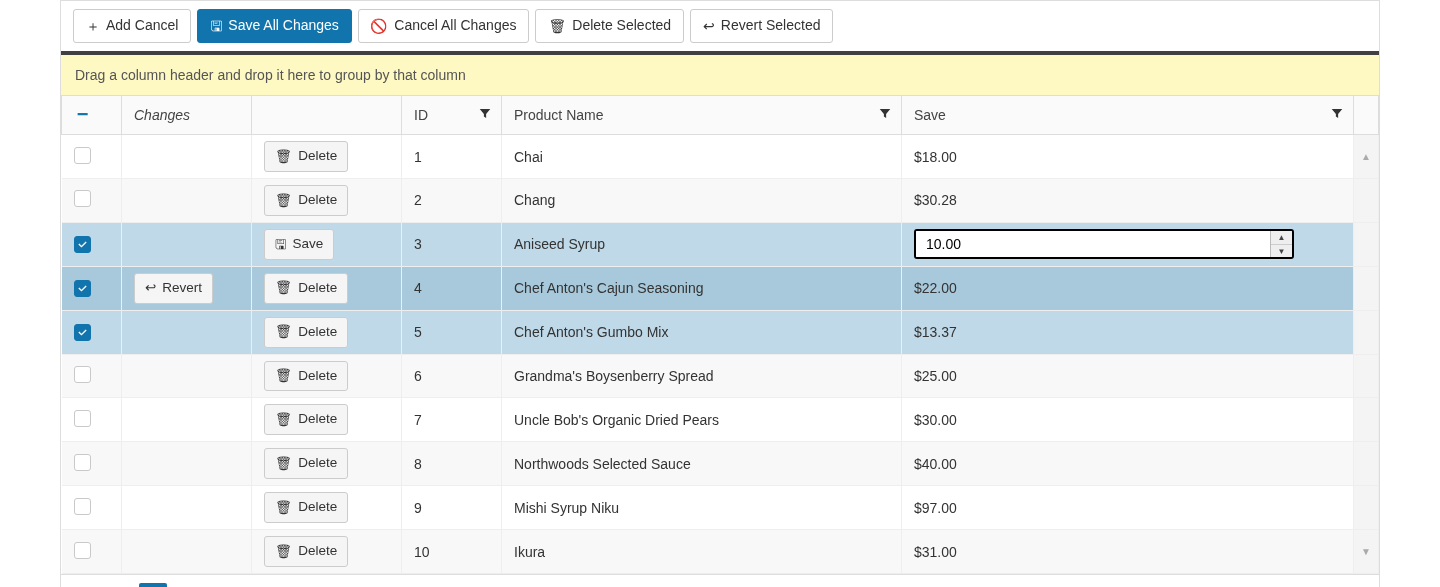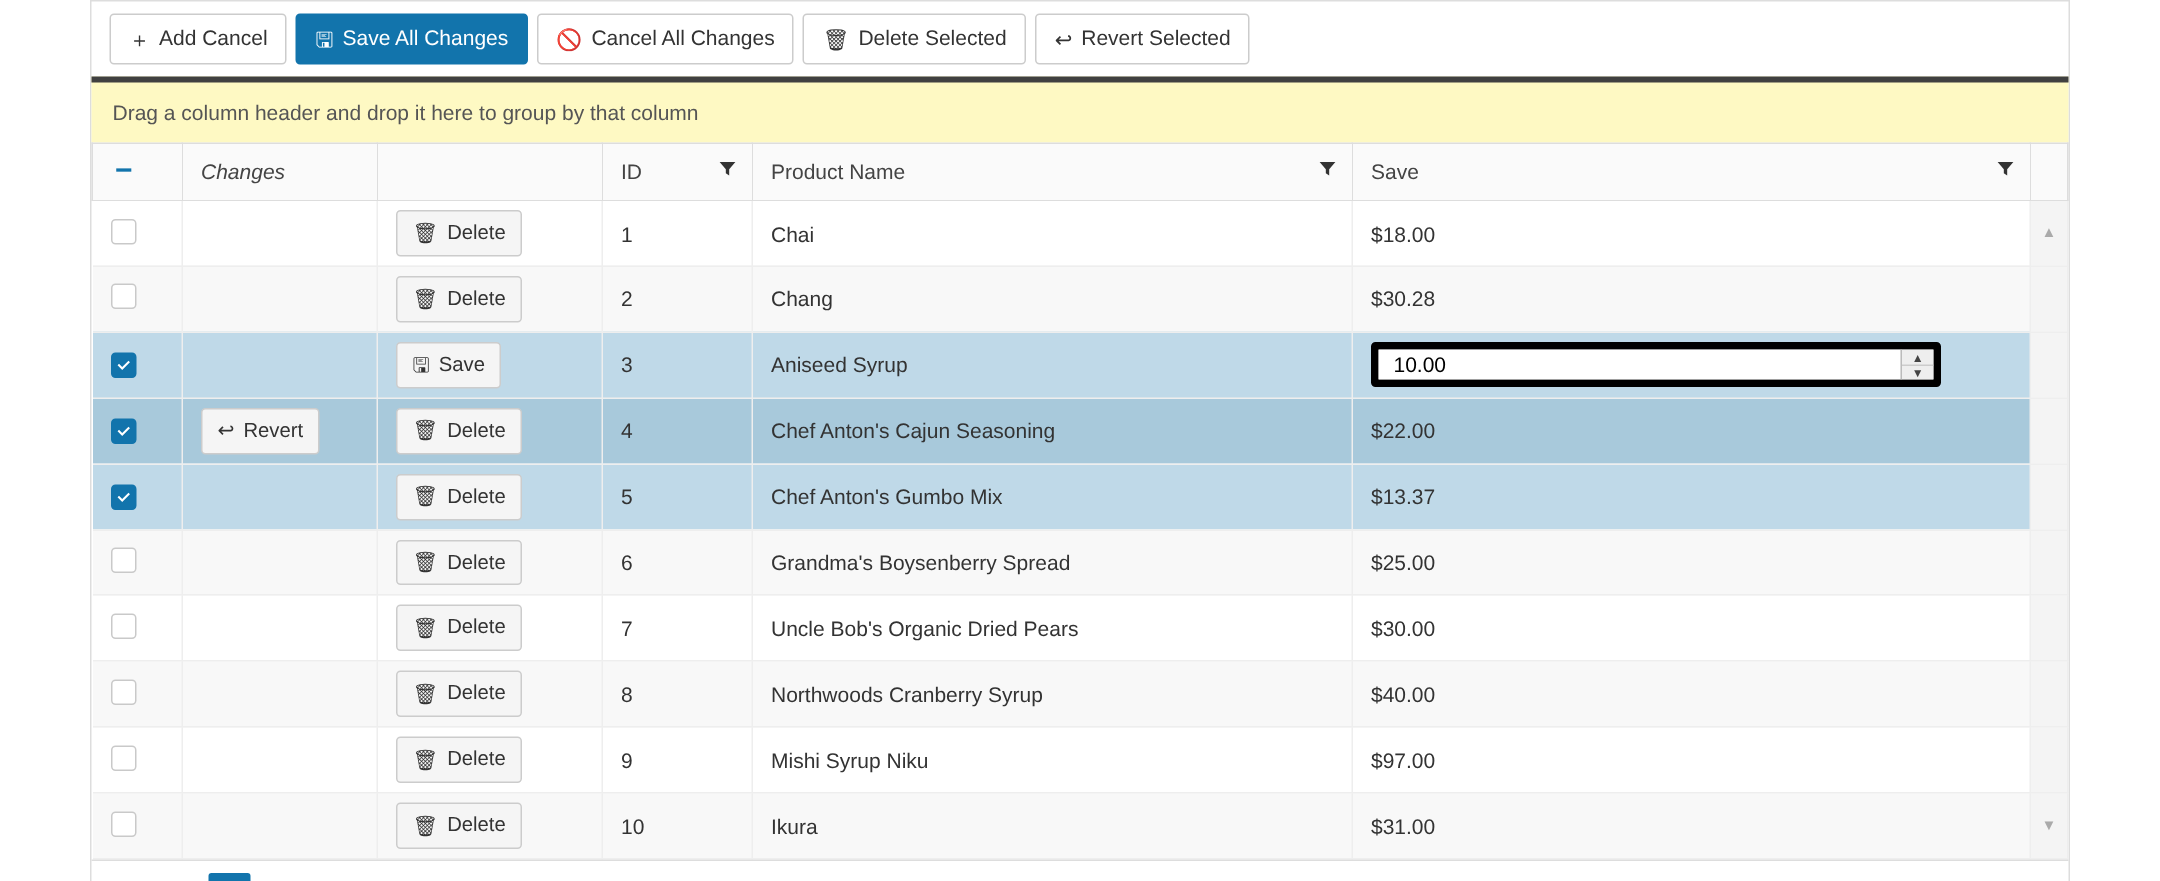--- a/index.html
+++ b/index.html
@@ -112,21 +112,21 @@
     border: none;
     background: transparent;
     color: #1274ac;
     font-weight: bold;
     font-size: 20px;
     line-height: 0;
   }
   .spinner {
     display: flex;
     align-items: stretch;
-    border: 5px solid #000000;
+    border: 2px solid #000000;
     border-radius: 3px;
     overflow: hidden;
     background: #fff;
     height: 30px;
     width: 100%;
     max-width: 380px;
   }
   .spinner input {
     border: none;
     flex: 1;
@@ -365,21 +365,21 @@
           <td style="background: rgb(244, 244, 244); border-left: 1px solid rgb(221, 221, 221); padding: 0px;"></td>
         </tr>
         <tr class="alt">
           <td><span class="chk "></span></td>
           <td></td>
           <td><button class="btn small">
               <span class="ic">🗑</span>
               <span>Delete</span>
             </button></td>
           <td>8</td>
-          <td>Northwoods Cranberry Syrup</td>
+          <td>Northwoods Selected Sauce</td>
           <td>$40.00</td>
           <td style="background: rgb(244, 244, 244); border-left: 1px solid rgb(221, 221, 221); padding: 0px;"></td>
         </tr>
         <tr class="">
           <td><span class="chk "></span></td>
           <td></td>
           <td><button class="btn small">
               <span class="ic">🗑</span>
               <span>Delete</span>
             </button></td>

